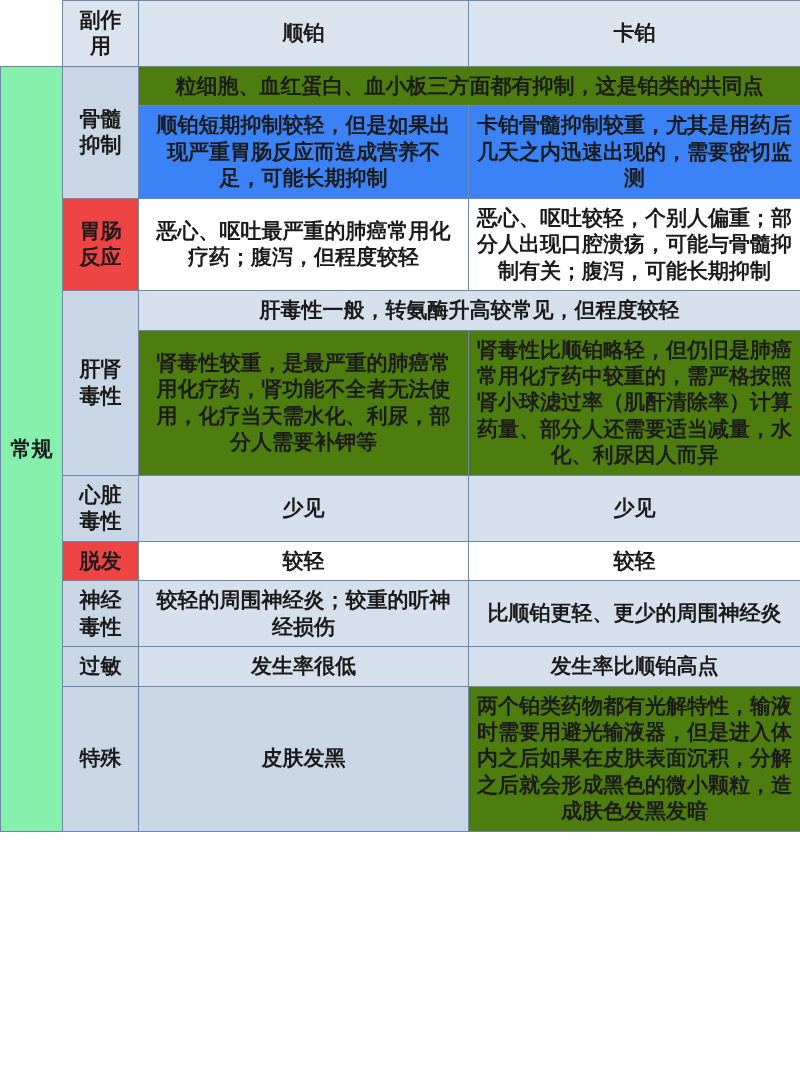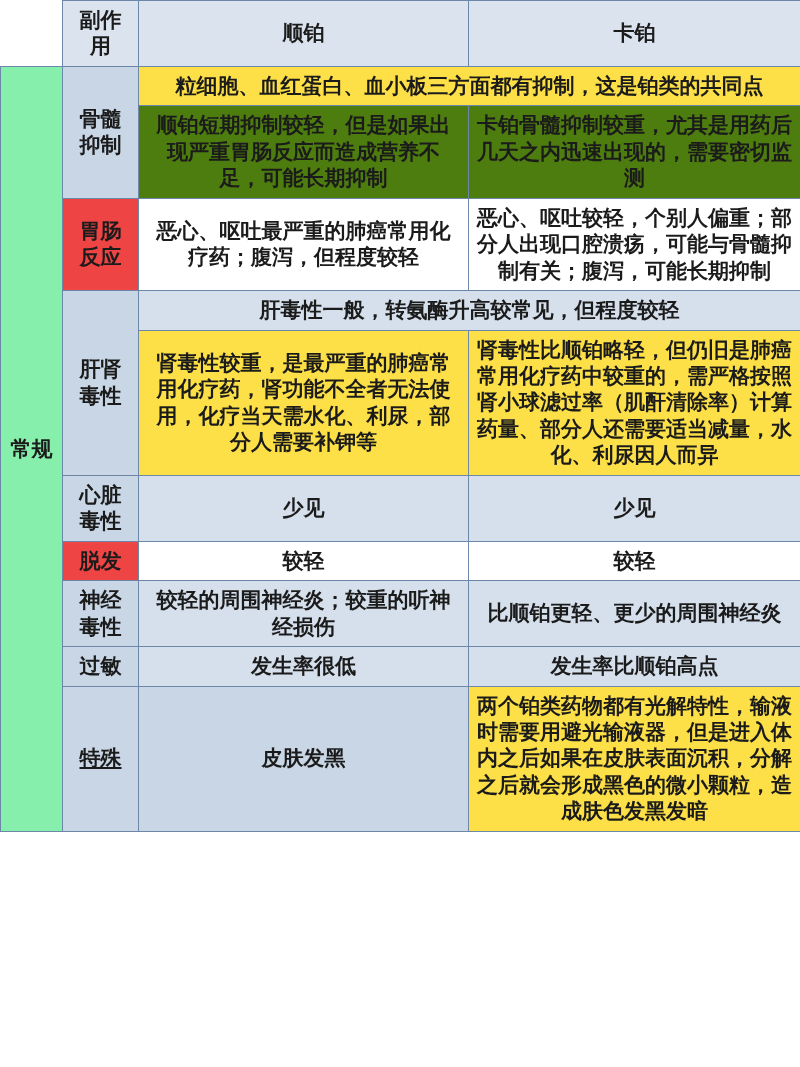--- a/index.html
+++ b/index.html
@@ -38,22 +38,22 @@
   
   col.c0 { width: 62px; }
   col.c1 { width: 76px; }
   col.c2 { width: 330px; }
   col.c3 { width: 332px; }
 
   .hdr {
     background: #dbe3ee;
     font-size: 22px;
   }
-  .band-b { background: #4d7c0f; }
-  .band-c { background: #fde047; }
+  .band-b { background: #3b82f6; }
+  .band-c { background: #4d7c0f; }
   .band-d { background: #d6e0ec; margin-top: 20px; }
   .band-white { background: #ffffff; }
 
   .groupcell {
     background: #86efac;
     font-size: 23px;
   }
   .subcell {
     background: #c8d6e5;
     font-size: 22px;
@@ -126,19 +126,19 @@
         <td class="band-d">比顺铂更轻、更少的周围神经炎</td>
       </tr>
 
       <tr>
         <td class="subcell">过敏</td>
         <td class="band-d">发生率很低</td>
         <td class="band-d">发生率比顺铂高点</td>
       </tr>
 
       <tr>
-        <td class="groupcell" style="background:#c8d6e5;text-decoration:underline;">特殊</td>
+        <td class="groupcell" style="background:#c8d6e5;">特殊</td>
         <td class="subcell">皮肤发黑</td>
         <td class="band-c" colspan="2">两个铂类药物都有光解特性，输液时需要用避光输液器，但是进入体内之后如果在皮肤表面沉积，分解之后就会形成黑色的微小颗粒，造成肤色发黑发暗</td>
       </tr>
     </tbody>
   </table>
 </div>
 
 </body></html>

